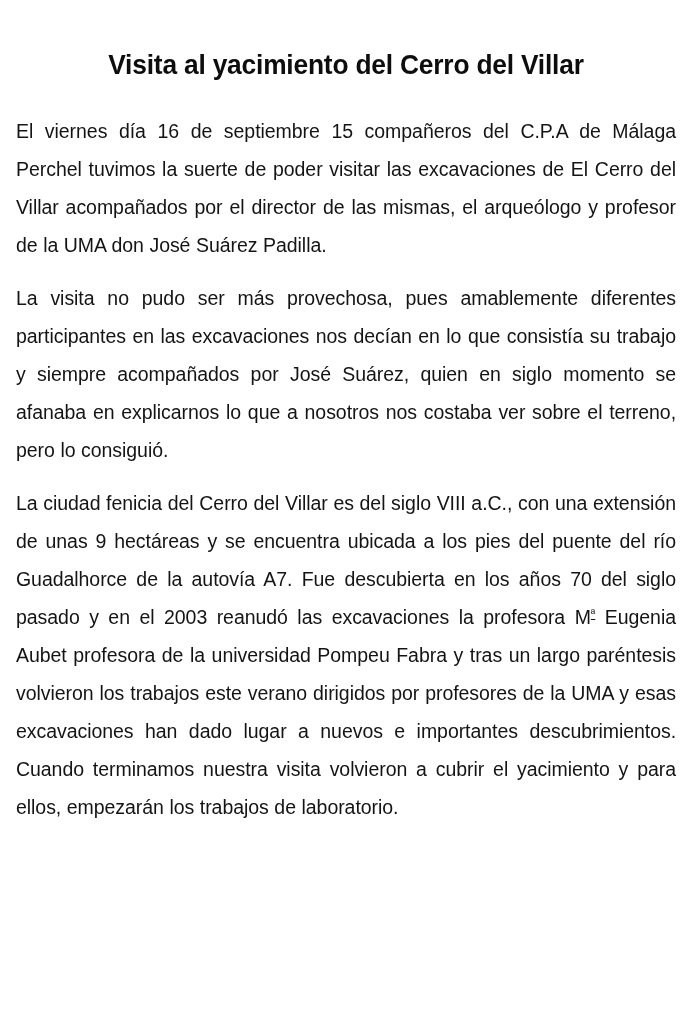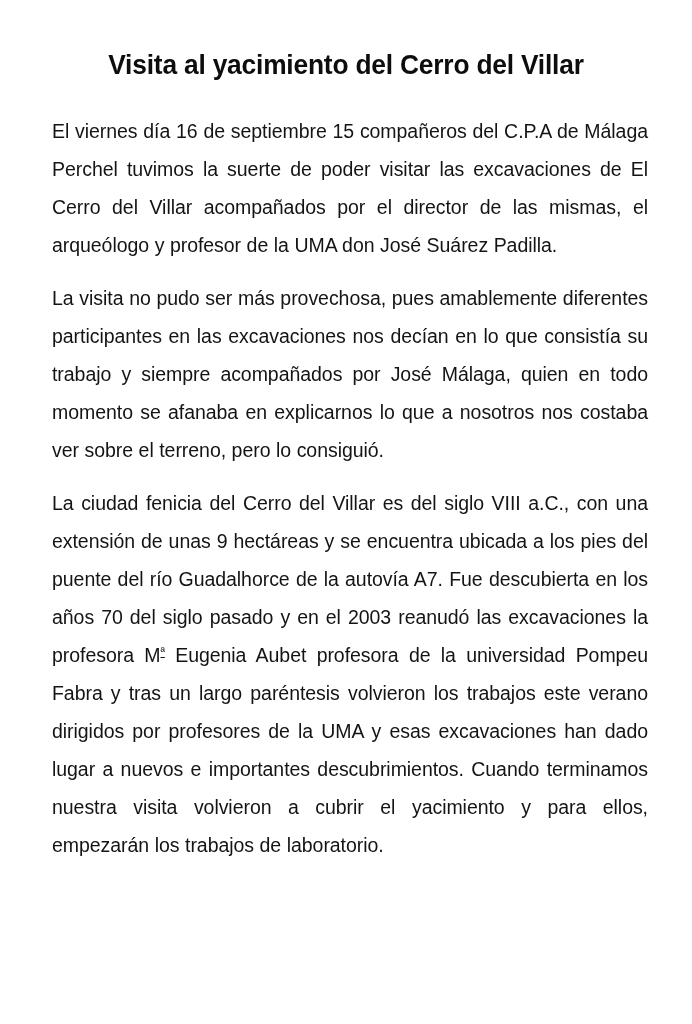--- a/index.html
+++ b/index.html
@@ -15,21 +15,21 @@
     font-family: "Liberation Sans", "DejaVu Sans", sans-serif;
     color: #111111;
     -webkit-font-smoothing: antialiased;
   }
 
   .page {
     box-sizing: border-box;
     width: 692px;
     height: 1024px;
     background: #ffffff;
-    padding: 0 44px;
+    padding: 0 16px;
     position: relative;
   }
 
   .doc-title {
     margin: 0;
     padding: 0;
     text-align: center;
     font-family: "Liberation Sans", "DejaVu Sans", sans-serif;
     font-weight: 700;
     font-size: 28px;
@@ -41,21 +41,21 @@
     padding-top: 48px;
     padding-bottom: 0;
   }
 
   .body-copy {
     margin: 0;
     padding-top: 30px;
   }
 
   .para {
-    margin: 0 0 15px 8px;
+    margin: 0 0 15px 0;
     text-align: justify;
     text-justify: inter-word;
     font-size: 19.5px;
     line-height: 38px;
     color: #141414;
     letter-spacing: -0.05px;
     word-spacing: 0.2px;
     hyphens: none;
   }
 
@@ -84,21 +84,21 @@
 <body>
 
 <div class="page">
 
   <h1 class="doc-title">Visita al yacimiento del Cerro del Villar</h1>
 
   <div class="body-copy">
 
     <p class="para">El viernes día 16 de septiembre 15 compañeros del C.P.A de Málaga Perchel tuvimos la suerte de poder visitar las excavaciones de El Cerro del Villar acompañados por el director de las mismas, el arqueólogo y profesor de la UMA don José Suárez Padilla.</p>
 
-    <p class="para">La visita no pudo ser más provechosa, pues amablemente diferentes participantes en las excavaciones nos decían en lo que consistía su trabajo y siempre acompañados por José Málaga, quien en todo momento se afanaba en explicarnos lo que a nosotros nos costaba ver sobre el terreno, pero lo consiguió.</p>
+    <p class="para">La visita no pudo ser más provechosa, pues amablemente diferentes participantes en las excavaciones nos decían en lo que consistía su trabajo y siempre acompañados por José Suárez, quien en siglo momento se afanaba en explicarnos lo que a nosotros nos costaba ver sobre el terreno, pero lo consiguió.</p>
 
     <p class="para"><span>La ciudad fenicia del Cerro del Villar es del siglo VIII a.C., con una extensión de unas 9 hectáreas y se encuentra ubicada a los pies del puente del río Guadalhorce de la autovía A7. Fue descubierta en los años 70 del siglo pasado y en el 2003 reanudó las excavaciones la profesora M</span><sup class="ord">ª</sup><span> Eugenia Aubet profesora de la universidad Pompeu Fabra y tras un largo paréntesis volvieron los trabajos este verano dirigidos por profesores de la UMA y esas excavaciones han dado lugar a nuevos e importantes descubrimientos. Cuando terminamos nuestra visita volvieron a cubrir el yacimiento y para ellos, empezarán los trabajos de laboratorio.</span></p>
 
 
     <p class="byline"></p>
 
   </div>
 </div>
 
 </body></html>

